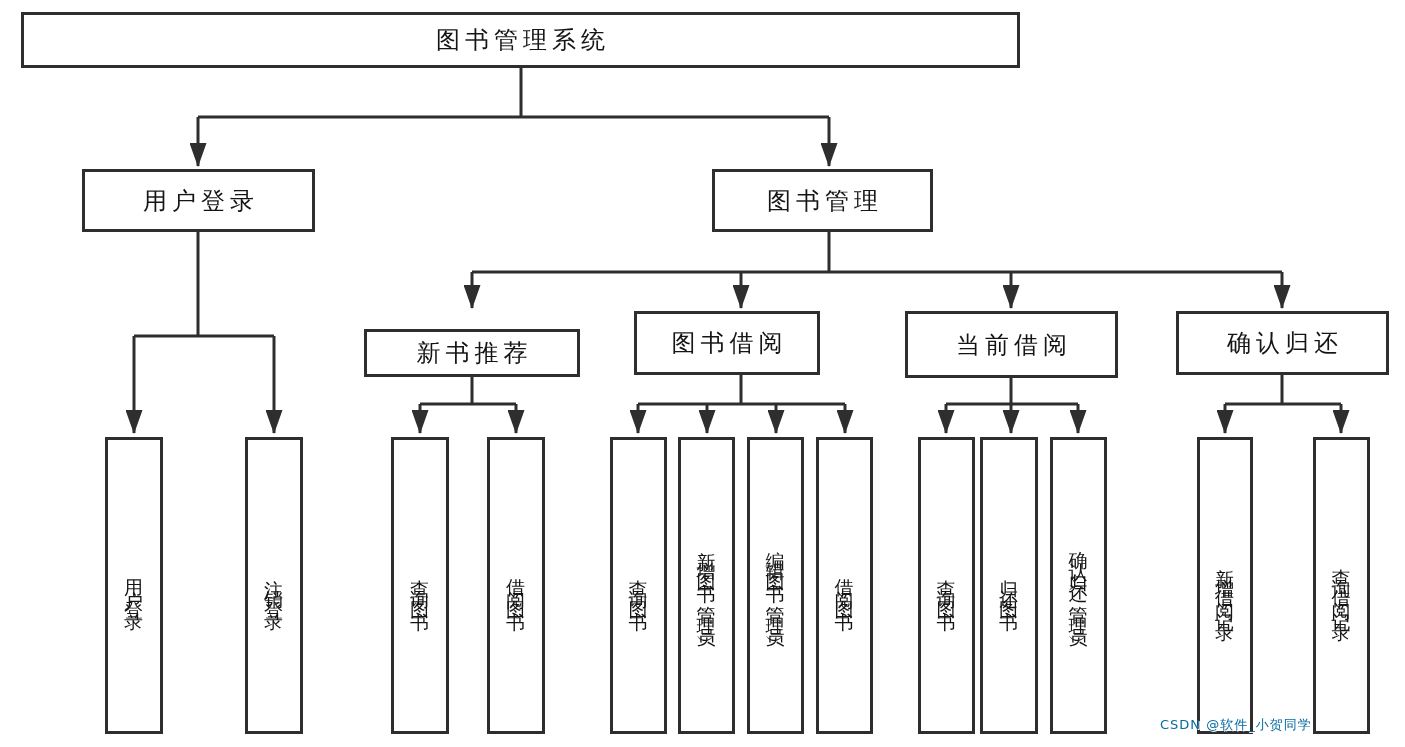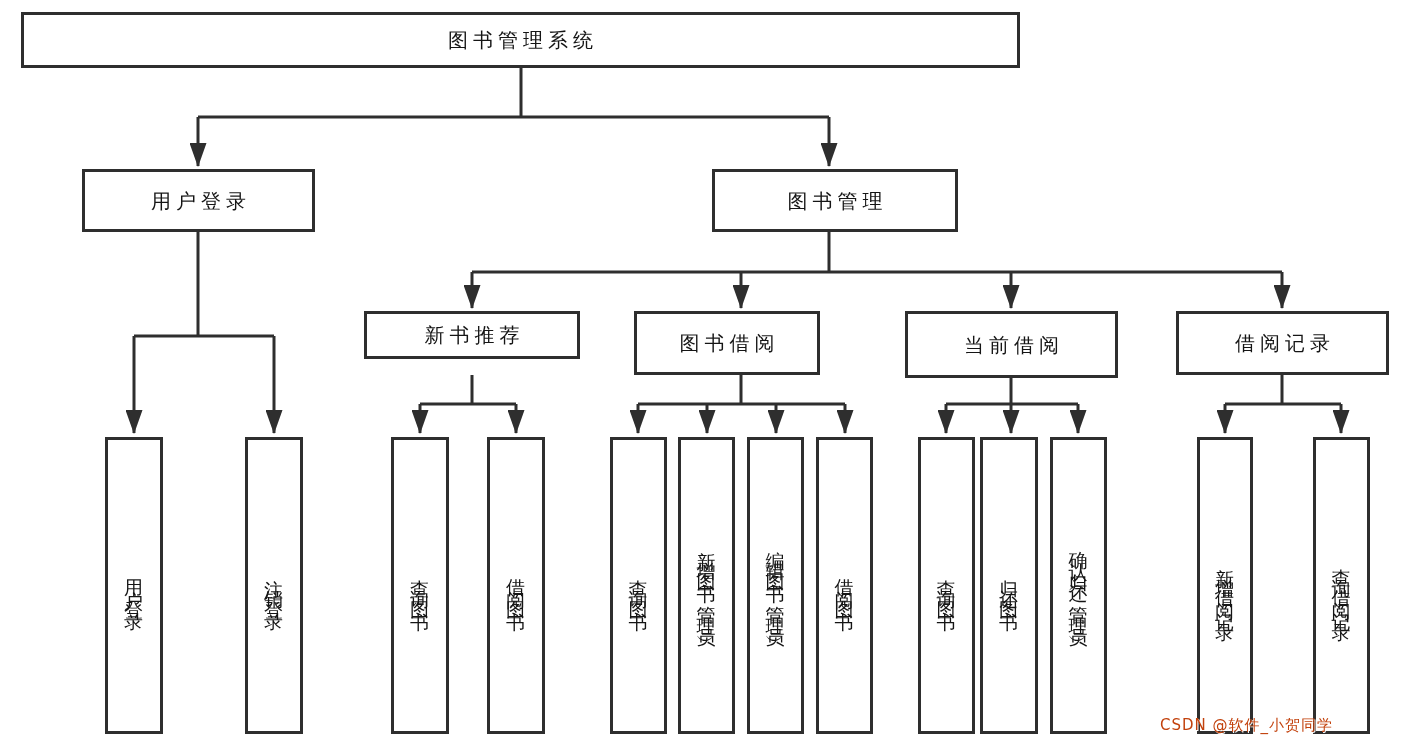--- a/index.html
+++ b/index.html
@@ -13,42 +13,42 @@
   .wires{position:absolute;left:0;top:0;width:1405px;height:747px;}
   .node{
     position:absolute;
     box-sizing:border-box;
     background:#ffffff;
     border:3px solid #2e2e2e;
     display:flex;
     align-items:center;
     justify-content:center;
     color:#151515;
-    font-size:20px;
+    font-size:24px;
     letter-spacing:5px;
     text-indent:5px;
     line-height:1;
     white-space:nowrap;
     z-index:2;
   }
   .node.v{
     writing-mode:vertical-rl;
     text-orientation:mixed;
     font-size:19px;
     letter-spacing:11px;
     text-indent:0;
     white-space:normal;
   }
   .watermark{
     position:absolute;
     left:1160px;
     top:716px;
-    font-size:15px;
+    font-size:13px;
     letter-spacing:1px;
-    color:#c2410c;
+    color:#0369a1;
     text-shadow:1px 1px 0 #ffffff;
     z-index:3;
   }
 </style>
 </head>
 <body>
 
 <div class="stage">
 
   <svg class="wires" viewBox="0 0 1405 747" xmlns="http://www.w3.org/2000/svg">
@@ -90,26 +90,26 @@
 
       <path d="M1282,375 V404 M1225,404 H1341"></path>
       <line x1="1225" y1="404" x2="1225" y2="433" marker-end="url(#arw)"></line>
       <line x1="1341" y1="404" x2="1341" y2="433" marker-end="url(#arw)"></line>
     </g>
   </svg>
 
   <div class="node" style="left:21px;top:12px;width:999px;height:56px">图书管理系统</div>
 
   <div class="node" style="left:82px;top:169px;width:233px;height:63px">用户登录</div>
-  <div class="node" style="left:712px;top:169px;width:246px;height:63px">图书管理</div>
+  <div class="node" style="left:712px;top:169px;width:221px;height:63px">图书管理</div>
 
-  <div class="node" style="left:364px;top:311px;width:216px;height:48px">新书推荐</div>
+  <div class="node" style="left:364px;top:329px;width:216px;height:48px">新书推荐</div>
   <div class="node" style="left:634px;top:311px;width:186px;height:64px">图书借阅</div>
   <div class="node" style="left:905px;top:311px;width:213px;height:67px">当前借阅</div>
-  <div class="node" style="left:1176px;top:311px;width:213px;height:64px">借阅记录</div>
+  <div class="node" style="left:1176px;top:311px;width:213px;height:64px">确认归还</div>
 
   <div class="node v" style="left:105px;top:437px;width:58px;height:297px">用户登录</div>
   <div class="node v" style="left:245px;top:437px;width:58px;height:297px">注销登录</div>
 
   <div class="node v" style="left:391px;top:437px;width:58px;height:297px">查询图书</div>
   <div class="node v" style="left:487px;top:437px;width:58px;height:297px">借阅图书</div>
 
   <div class="node v" style="left:610px;top:437px;width:57px;height:297px">查询图书</div>
   <div class="node v" style="left:678px;top:437px;width:57px;height:297px">新增图书（管理员）</div>
   <div class="node v" style="left:747px;top:437px;width:57px;height:297px">编辑图书（管理员）</div>

